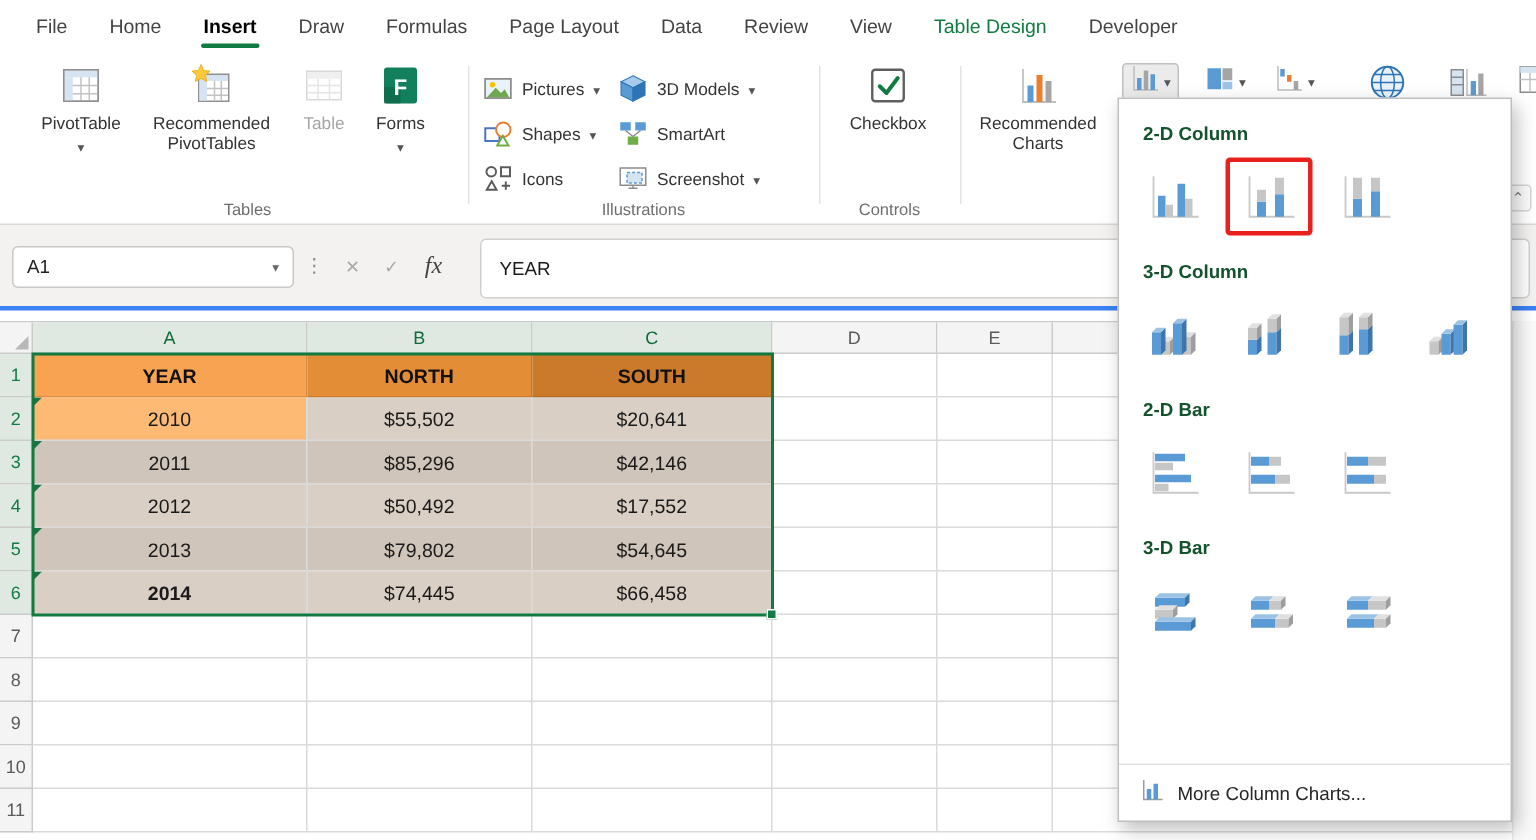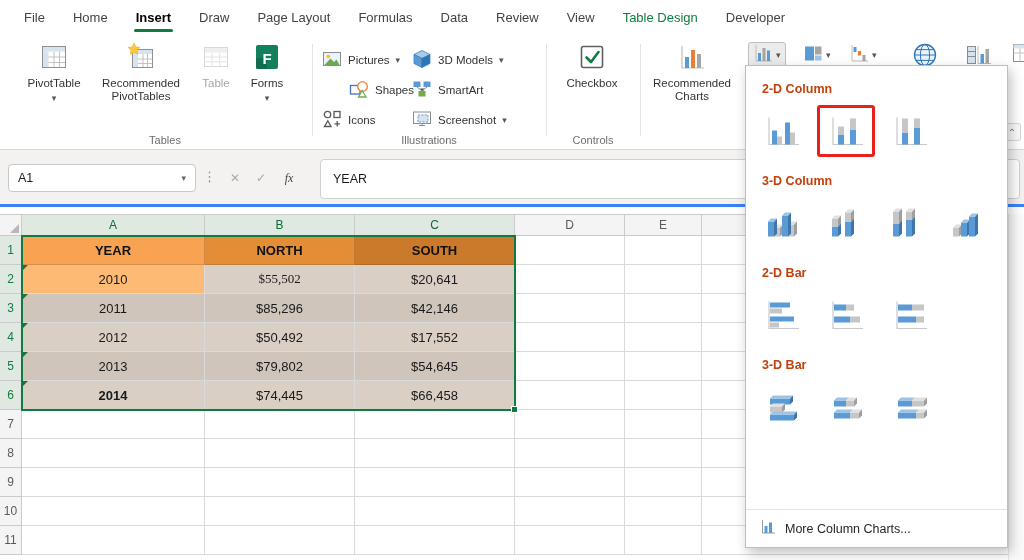--- a/index.html
+++ b/index.html
@@ -31,21 +31,21 @@
 .collapse-btn{position:absolute;right:3px;bottom:8px;width:18px;height:18px;border:1px solid #D6D6D6;border-radius:3px;color:#777;font-size:10px;display:flex;align-items:center;justify-content:center;background:#FBFBFB}
 
 
 .fstrip{position:absolute;top:150px;left:0;width:100%;height:57px;background:#F3F2F1;border-bottom:3px solid #3b82f6}
 .namebox{position:absolute;left:8px;top:14px;width:188px;height:28px;background:#fff;border:1px solid #C8C8C8;border-radius:4px;display:flex;align-items:center;padding:0 9px;font-size:12.5px;color:#222}
 .namebox .nb-chev{margin-left:auto;font-size:9px;color:#666}
 .fb-dots{position:absolute;left:203px;top:19px;color:#8A8A8A;font-size:13px}
 .fb-ico{position:absolute;top:16px;width:22px;height:24px;display:flex;align-items:center;justify-content:center;font-size:12px}
 .fb-x{left:224px;color:#ABABAB}
 .fb-ok{left:250px;color:#ABABAB}
-.fb-fx{left:278px;color:#444;font-style:italic;font-family:"Liberation Serif",serif;font-size:12px}
+.fb-fx{left:278px;color:#444;font-style:italic;font-family:"Liberation Serif",serif;font-size:16px}
 .fbox{position:absolute;left:320px;top:9px;width:700px;height:40px;background:#fff;border:1px solid #D0D0D0;border-radius:4px;display:flex;align-items:center;padding:0 12px;font-size:12.5px;color:#1a1a1a}
 
 
 .grid{position:absolute;top:214px;left:0;width:100%;height:346px;background:#fff}
 .hrow{display:flex;height:22px;border-top:1px solid #CBCBCB}
 .hcell{border-right:1px solid #CBCBCB;border-bottom:1px solid #CBCBCB;background:#F4F4F4;color:#5A5A5A;font-size:12px;display:flex;align-items:center;justify-content:center}
 .hcell.sel{background:#DFE9E2;color:#0E6B38}
 .corner{position:relative}
 .corner::after{content:"";position:absolute;right:2px;bottom:2px;border-left:9px solid transparent;border-bottom:9px solid #B8B8B8}
 .row{display:flex;height:29px}
@@ -53,36 +53,36 @@
 .rh.sel{background:#DFE9E2;color:#107C41}
 .cell{position:relative;flex:none;border-right:1px solid #DADADA;border-bottom:1px solid #DADADA;font-size:13px;display:flex;align-items:center;justify-content:center;color:#1a1a1a;overflow:hidden}
 .cell.th{font-weight:700;color:#111;border-right:1px solid rgba(0,0,0,.15);border-bottom:1px solid rgba(0,0,0,.12)}
 .err{position:absolute;left:0;top:0;width:0;height:0;border-top:6px solid #1E7145;border-right:6px solid transparent}
 .selbox{position:absolute;left:21px;top:21px;width:495px;height:176px;border:2px solid #0F7B40;pointer-events:none}
 .handle{position:absolute;right:-4px;bottom:-4px;width:7px;height:7px;background:#0F7B40;border:1.5px solid #fff}
 .vscroll{position:absolute;right:0;top:214px;bottom:0;width:16px;background:#FAFAFA;border-left:1px solid #E8E8E8}
 
 
 .chart-menu{position:absolute;left:745px;top:65px;width:263px;height:483px;background:#fff;border:1px solid #BEBEBE;box-shadow:3px 5px 12px rgba(0,0,0,.25);z-index:50;display:flex;flex-direction:column}
-.msec-title{margin:16px 16px 10px;font-size:12.5px;font-weight:700;color:#c2410c}
+.msec-title{margin:16px 16px 10px;font-size:12.5px;font-weight:700;color:#14532d}
 .msec-row{display:flex;margin:0 8px 18px}
 .citem{width:56px;height:50px;display:flex;align-items:center;justify-content:center;border-radius:2px;margin-right:8px}
 .citem.hl{outline:3px solid #E8211D;outline-offset:-2px}
 .menu-footer{margin-top:auto;border-top:1px solid #E3E3E3;height:38px;flex:none;display:flex;align-items:center;gap:9px;padding:0 14px;font-size:12.5px;color:#262626}
 </style>
 </head>
 <body>
 
 <div class="tabbar" id="tabs">
     <div class="tab">File</div>
     <div class="tab">Home</div>
     <div class="tab active">Insert</div>
     <div class="tab">Draw</div>
+    <div class="tab">Formulas</div>
     <div class="tab">Page Layout</div>
-    <div class="tab">Formulas</div>
     <div class="tab">Data</div>
     <div class="tab">Review</div>
     <div class="tab">View</div>
     <div class="tab contextual">Table Design</div>
     <div class="tab">Developer</div>
   </div>
 
 <div class="ribbon">
   <div class="gsep" style="left:312px"></div>
   <div class="gsep" style="left:546px"></div>
@@ -141,21 +141,21 @@
       <div class="smallbtn" style="left: 322px; top: 14px;">
         <span class="sicon"><svg width="20" height="20" viewBox="0 0 20 20">
             <rect x="1.5" y="3.5" width="17" height="13" fill="#EAF3FB" stroke="#8C8C8C"></rect>
             <circle cx="6.3" cy="7.5" r="1.8" fill="#FFC000"></circle>
             <polygon points="2.5,16 8.5,9.5 12,13 14.5,10.5 17.5,16" fill="#6FA84F"></polygon>
             <rect x="1.5" y="3.5" width="17" height="13" fill="none" stroke="#8C8C8C"></rect>
           </svg></span>
         <span class="button-label">Pictures</span>
         <span class="chev">▾</span>
       </div>
-      <div class="smallbtn" style="left: 322px; top: 44px; margin-left: 27px;">
+      <div class="smallbtn" style="left: 322px; top: 44px;">
         <span class="sicon"><svg width="20" height="20" viewBox="0 0 20 20">
             <rect x="1.5" y="6.5" width="9.5" height="8.5" fill="#fff" stroke="#4472C4" stroke-width="1.3"></rect>
             <circle cx="13.5" cy="7.5" r="4.8" fill="#fff" stroke="#ED7D31" stroke-width="1.3"></circle>
             <polygon points="9.5,18 13.2,11.5 17,18" fill="#fff" stroke="#70AD47" stroke-width="1.3"></polygon>
           </svg></span>
         <span class="button-label">Shapes</span>
         <span class="chev">▾</span>
       </div>
       <div class="smallbtn" style="left: 322px; top: 74px;">
         <span class="sicon"><svg width="20" height="20" viewBox="0 0 20 20" stroke="#5A5A5A" fill="none" stroke-width="1.3">
@@ -301,21 +301,21 @@
         <div class="cell th" style="width: 183px; background: rgb(247, 163, 81);">YEAR</div>
         <div class="cell th" style="width: 150px; background: rgb(227, 141, 55);">NORTH</div>
         <div class="cell th" style="width: 160px; background: rgb(203, 122, 43);">SOUTH</div>
         <div class="cell" style="width: 110px;"></div>
         <div class="cell" style="width: 77px;"></div>
         <div class="cell" style="width: 320px;"></div>
       </div>
       <div class="row">
         <div class="rh sel">2</div>
         <div class="cell" style="width: 183px; background: #fdba74;">2010<span class="err"></span></div>
-        <div class="cell" style="width: 150px; background: rgb(217, 207, 197); font-family: Liberation Serif, serif;">$55,502</div>
+        <div class="cell" style="width: 150px; background: rgb(217, 207, 197);">$55,502</div>
         <div class="cell" style="width: 160px; background: rgb(217, 207, 197);">$20,641</div>
         <div class="cell" style="width: 110px;"></div>
         <div class="cell" style="width: 77px;"></div>
         <div class="cell" style="width: 320px;"></div>
       </div>
       <div class="row">
         <div class="rh sel">3</div>
         <div class="cell" style="width: 183px; background: rgb(207, 197, 186);">2011<span class="err"></span></div>
         <div class="cell" style="width: 150px; background: rgb(207, 197, 186);">$85,296</div>
         <div class="cell" style="width: 160px; background: rgb(207, 197, 186);">$42,146</div>

